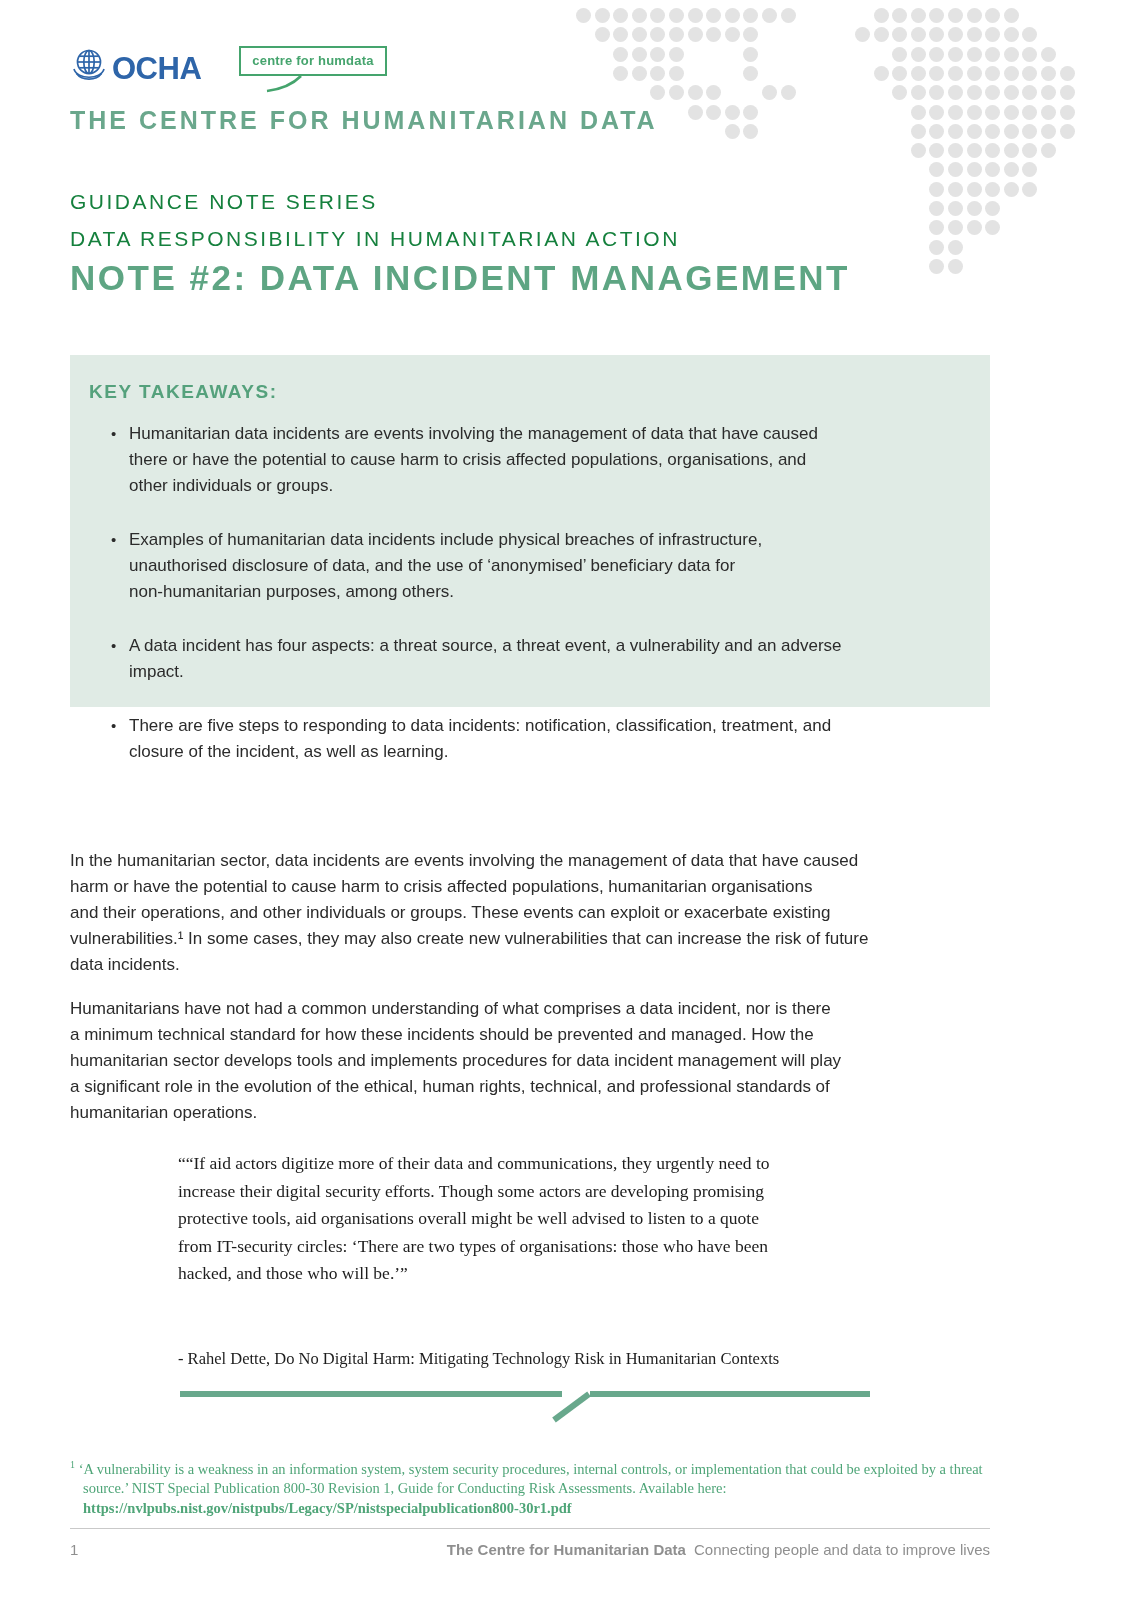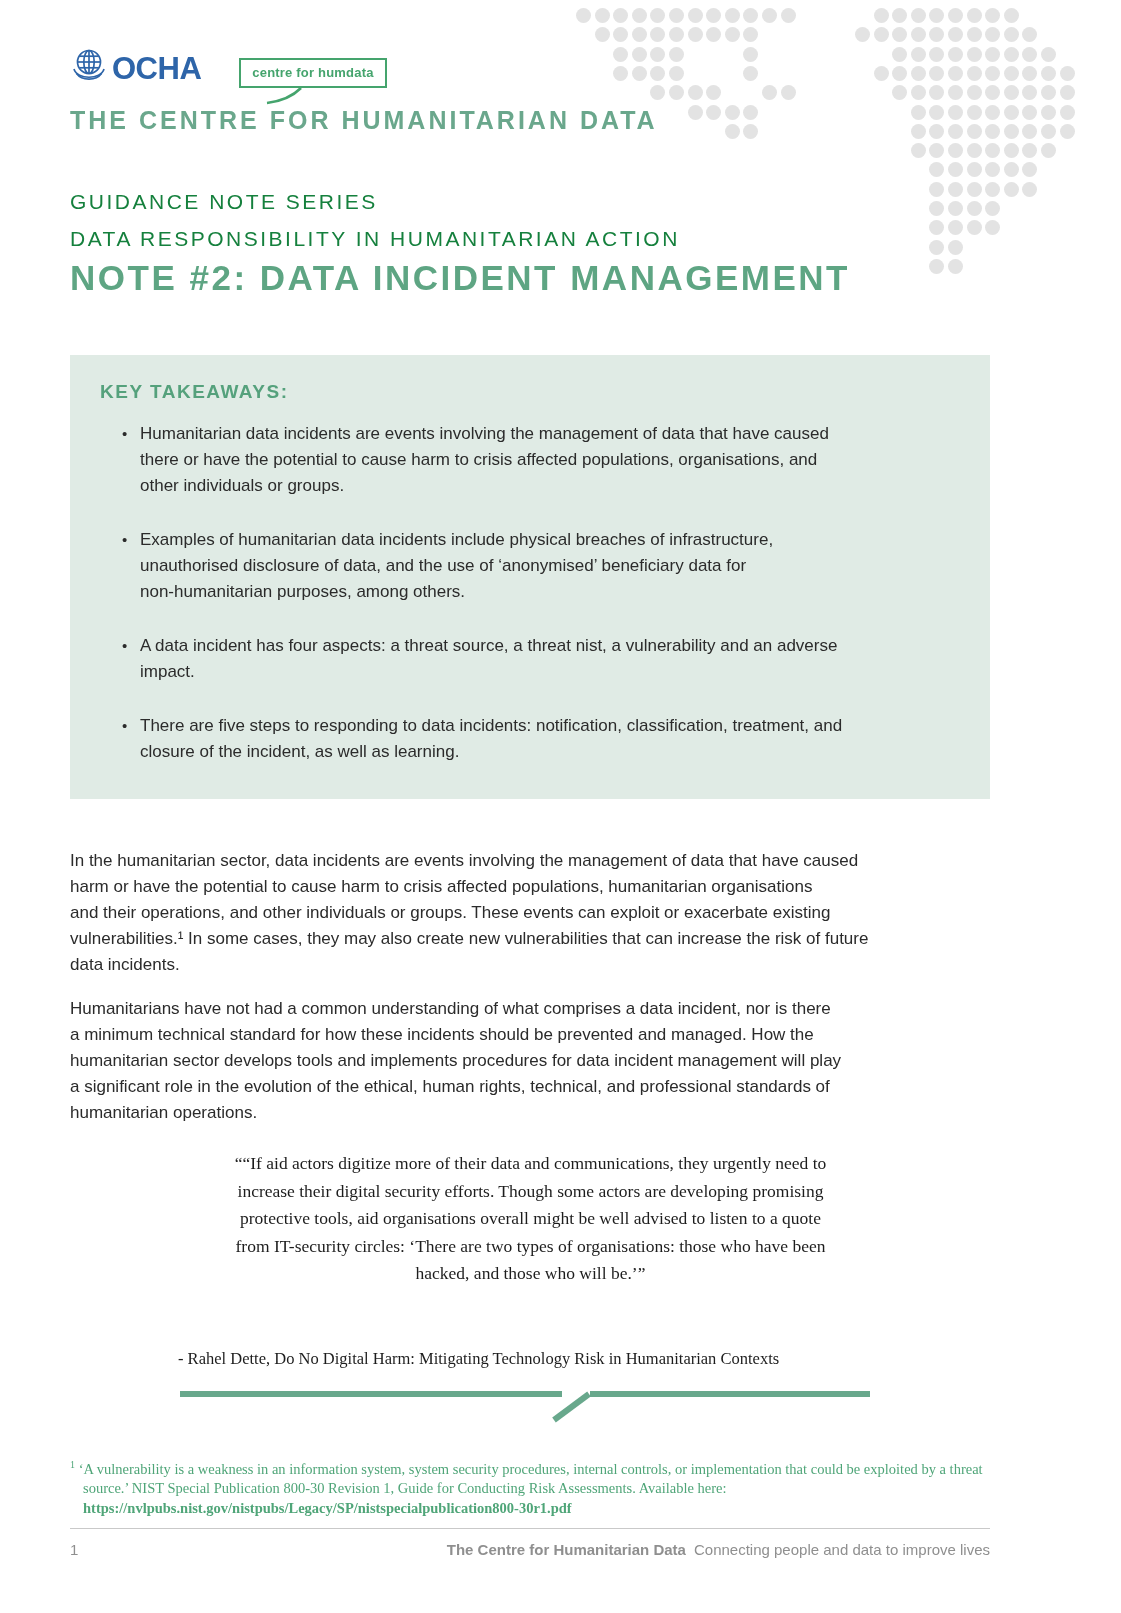--- a/index.html
+++ b/index.html
@@ -10,43 +10,43 @@
     margin:0 auto; background:#ffffff; overflow:hidden;
   }
   
   .dot-layer { position:absolute; inset:0; pointer-events:none; }
   .map-dot { position:absolute; border-radius:50%; }
 
   
   .logo-row { position:absolute; top:46px; left:70px; display:flex; align-items:flex-start; }
   .ocha-logo { display:flex; align-items:center; }
   .ocha-word { font-size:31px; font-weight:bold; color:#2e65a9; letter-spacing:-0.5px; margin-left:4px; }
-  .humdata-badge { position:relative; margin-left:38px; margin-top:12px; }
+  .humdata-badge { position:relative; margin-left:38px; margin-top:0; }
   .badge-box {
     border:2px solid #45a46d; padding:5px 11px 6px 11px;
     font-size:13px; font-weight:bold; color:#45a46d; letter-spacing:0.2px;
     white-space:nowrap;
   }
   .badge-tail { position:absolute; left:22px; top:100%; margin-top:-1px; }
 
   .site-title {
     position:absolute; top:106px; left:70px;
     font-size:25px; font-weight:bold; letter-spacing:3px; color:#6aa78c;
   }
   .series-block { position:absolute; top:183px; left:70px; line-height:37px; }
   .series-line { font-size:21px; color:#15803d; letter-spacing:2.5px; font-weight:400; }
   .note-title {
     position:absolute; top:258px; left:70px;
     font-size:35px; font-weight:bold; letter-spacing:2.5px; color:#5ea583;
   }
 
   
   .takeaways {
-    position:absolute; top:355px; left:70px; width:920px; height:444px;
-    background:#e0ebe5; padding:26px 22px 0 30px;
+    position:absolute; top:355px; left:70px; width:920px; height:352px;
+    background:#e0ebe5; padding:26px 22px 0 19px;
   }
   .takeaways-label { font-size:19px; font-weight:bold; letter-spacing:1.5px; color:#55a17c; }
   .bullet-list { margin-top:18px; }
   .bullet-row { display:flex; margin-left:20px; margin-bottom:28px; }
   .bullet-dot { width:20px; flex:0 0 20px; color:#2b2b2b; font-size:15px; line-height:26px; text-align:left; padding-left:2px; }
   .bullet-text { font-size:17px; line-height:26px; color:#2b2b2b; white-space:pre-line; }
 
   
   .section-heading {
     position:absolute; top:810px; left:70px;
@@ -56,21 +56,21 @@
     position:absolute; left:70px; width:935px;
     font-size:17px; line-height:26px; color:#2b2b2b; white-space:pre-line;
   }
   .para1 { top:848px; }
   .para2 { top:996px; }
 
   
   .quote-text {
     position:absolute; top:1150px; left:178px; width:705px;
     font-family:"Liberation Serif", serif;
-    font-size:17.5px; line-height:27.5px; color:#1d1d1d; white-space:pre-line;text-align:center;
+    font-size:17.5px; line-height:27.5px; color:#1d1d1d; white-space:pre-line;
   }
   .quote-attribution {
     position:absolute; top:1305px; left:178px; width:705px;
     font-family:"Liberation Serif", serif;
     font-size:16.5px; color:#1d1d1d;margin-top:44px;
   }
   .divider { position:absolute; top:1390px; left:180px; }
 
   
   .footnote {
@@ -285,21 +285,21 @@
 other individuals or groups.</span>
       </div>
       <div class="bullet-row">
         <span class="bullet-dot">•</span>
         <span class="bullet-text">Examples of humanitarian data incidents include physical breaches of infrastructure,
 unauthorised disclosure of data, and the use of ‘anonymised’ beneficiary data for
 non-humanitarian purposes, among others.</span>
       </div>
       <div class="bullet-row">
         <span class="bullet-dot">•</span>
-        <span class="bullet-text">A data incident has four aspects: a threat source, a threat nist, a vulnerability and an adverse
+        <span class="bullet-text">A data incident has four aspects: a threat source, a threat event, a vulnerability and an adverse
 impact.</span>
       </div>
       <div class="bullet-row">
         <span class="bullet-dot">•</span>
         <span class="bullet-text">There are five steps to responding to data incidents: notification, classification, treatment, and
 closure of the incident, as well as learning.</span>
       </div>
     </div>
   </div>
 

